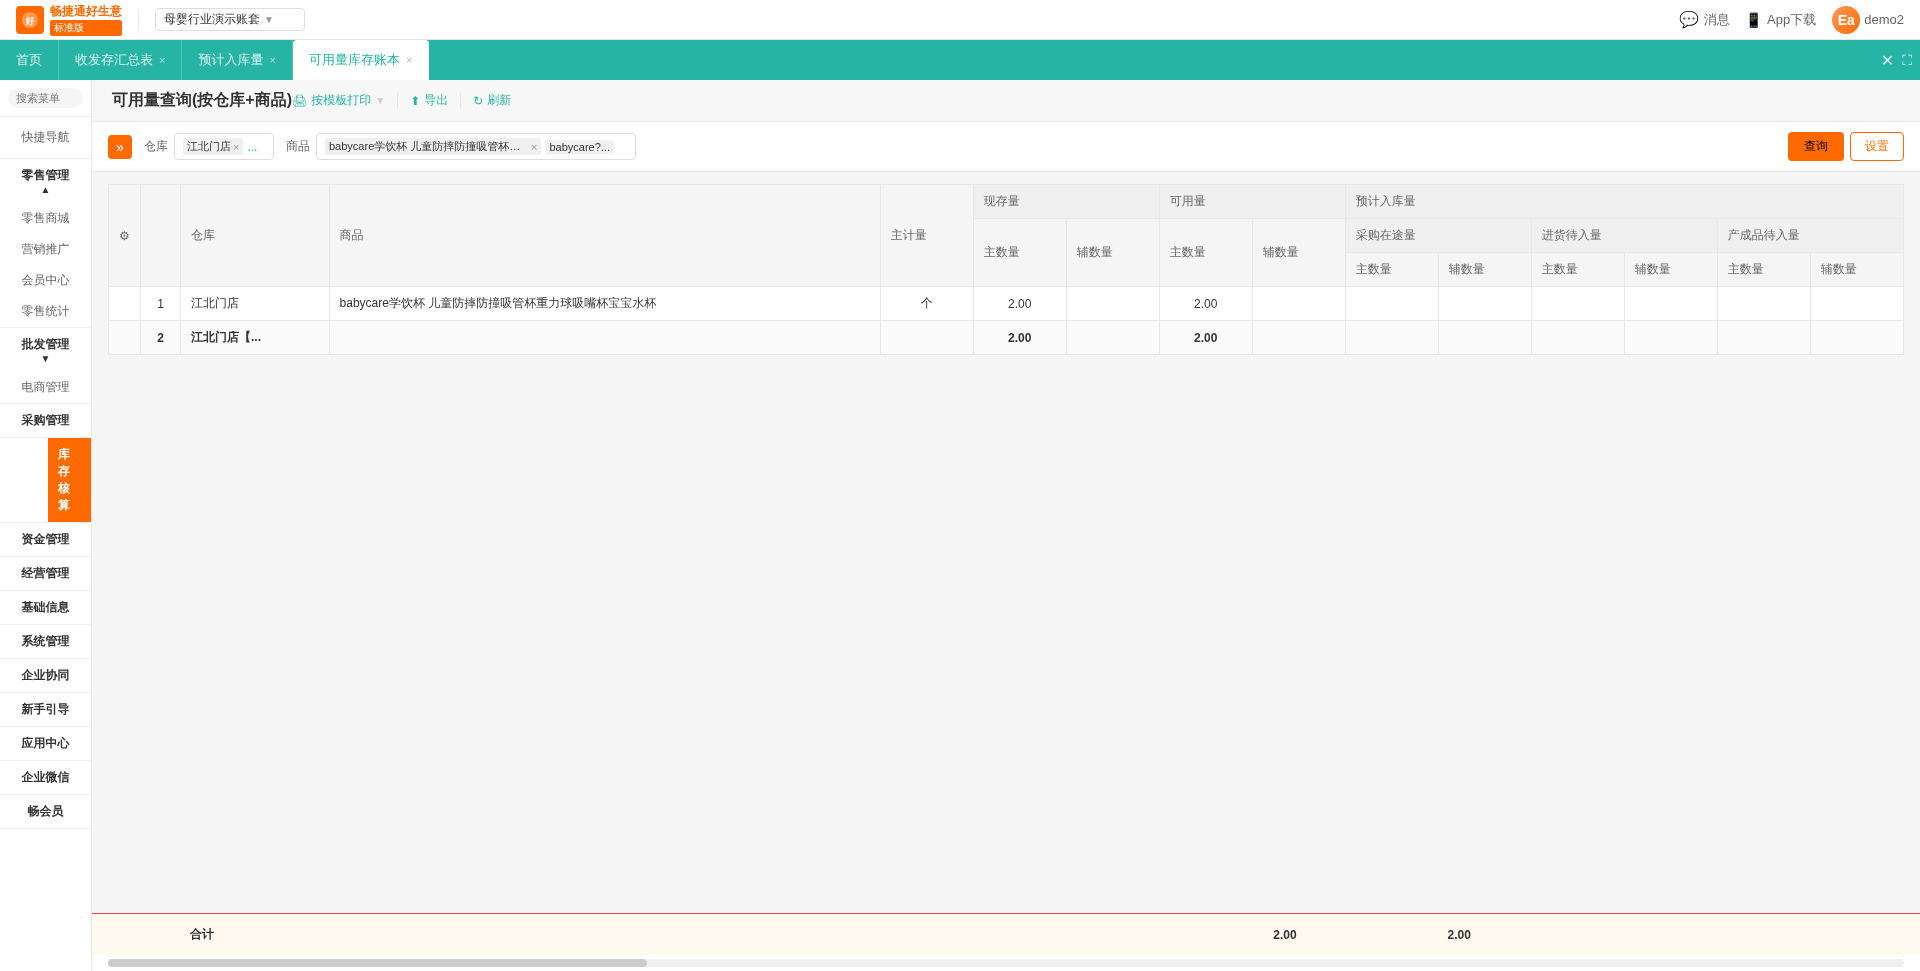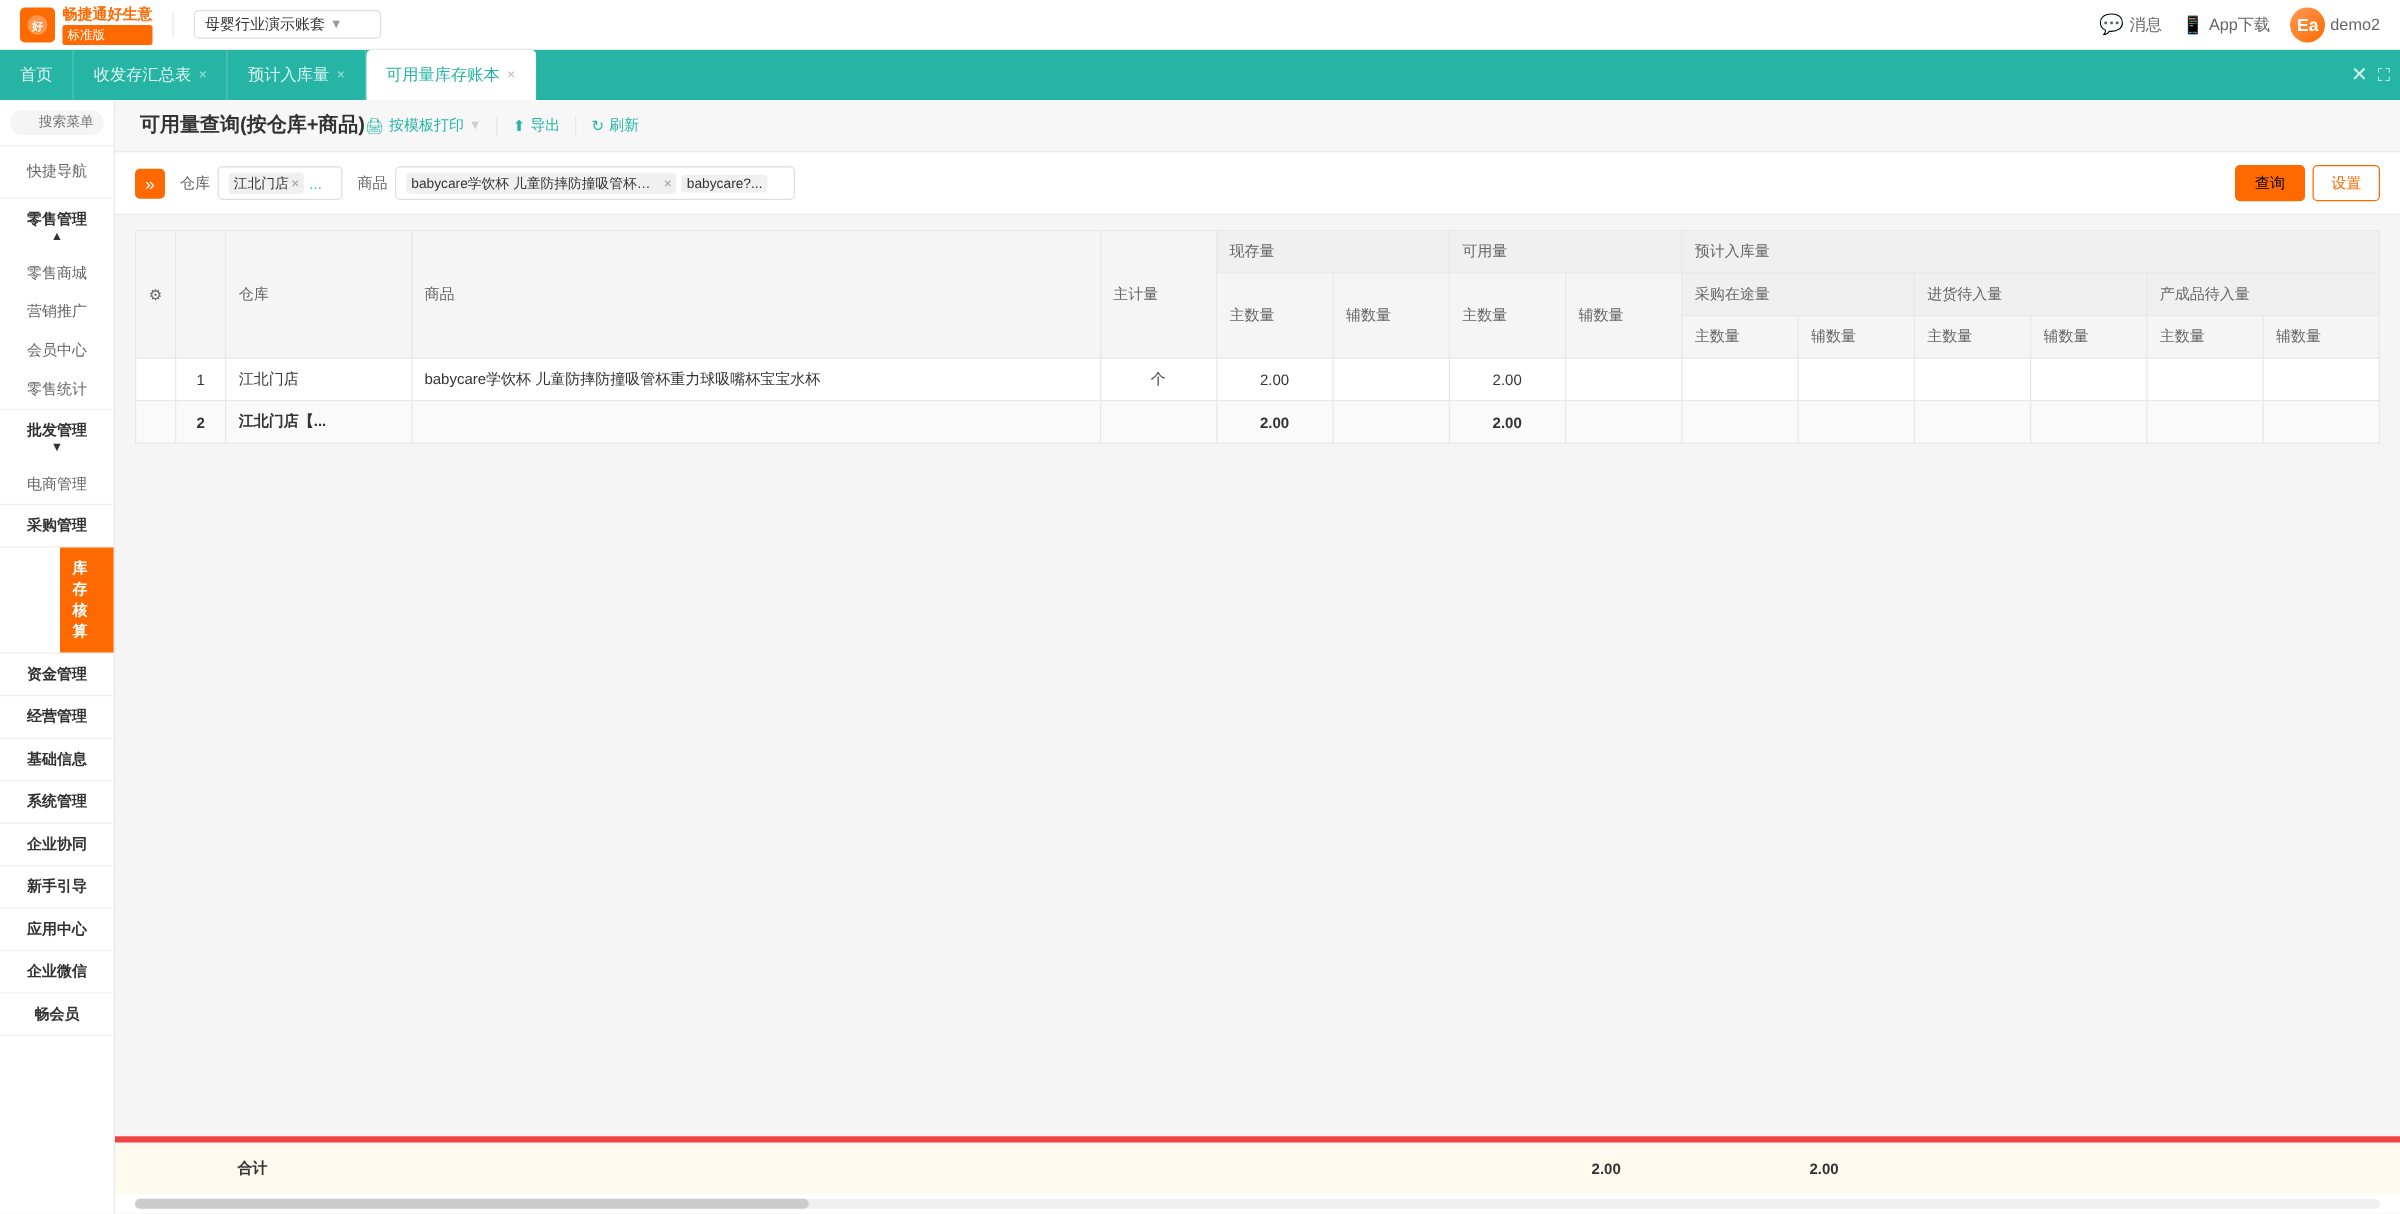--- a/index.html
+++ b/index.html
@@ -25,21 +25,21 @@
     .nav-tabs-right { margin-left: auto; display: flex; align-items: center; padding-right: 8px; gap: 8px; }
     .nav-close-btn { color: #fff; cursor: pointer; font-size: 16px; opacity: 0.8; }
     .nav-expand-btn { color: #fff; cursor: pointer; font-size: 14px; opacity: 0.8; }
 
     
     .main-layout { display: flex; flex: 1; overflow: hidden; }
 
     
     .sidebar { width: 92px; background: #fff; border-right: 1px solid #e8e8e8; display: flex; flex-direction: column; flex-shrink: 0; overflow-y: auto; }
     .sidebar-search { padding: 8px; border-bottom: 1px solid #f0f0f0; }
-    .sidebar-search-box { width: 100%; background: #f5f5f5; border: none; border-radius: 12px; padding: 4px 8px; font-size: 11px; color: #999; text-align: right; }
+    .sidebar-search-box { width: 100%; background: #f5f5f5; border: none; border-radius: 12px; padding: 4px 8px; font-size: 11px; color: #999; text-align: left; }
     .sidebar-nav { padding: 4px 0; border-bottom: 1px solid #f0f0f0; }
     .sidebar-nav-item { padding: 8px 4px; text-align: center; font-size: 12px; color: #666; cursor: pointer; }
     .sidebar-section { border-bottom: 1px solid #f0f0f0; }
     .sidebar-section-header { display: flex; align-items: center; justify-content: space-between; padding: 8px 10px; font-size: 12px; color: #333; font-weight: bold; cursor: pointer; flex-direction: column; }
     .sidebar-item { padding: 7px 10px; font-size: 12px; color: #666; cursor: pointer; text-align: center; }
 
     
     .content { flex: 1; display: flex; flex-direction: column; overflow: hidden; }
 
     
@@ -66,21 +66,21 @@
     .data-table { width: 100%; border-collapse: collapse; background: #fff; font-size: 12px; }
     .data-table th { background: #f5f5f5; color: #666; font-weight: normal; padding: 8px 10px; border: 1px solid #e8e8e8; text-align: left; white-space: nowrap; }
     .data-table td { padding: 8px 10px; border: 1px solid #e8e8e8; text-align: center; color: #333; }
     .data-table .th-group { background: #f0f0f0; }
     .col-settings { width: 32px; }
     .col-no { width: 40px; }
     .group-header { background: #fafafa; font-weight: bold; }
     .group-header td { color: #333; }
 
     
-    .summary-bar { background: #fff9f0; border-top: 5px solid #ef4444; padding: 6px 16px; display: flex; align-items: center; flex-shrink: 0; }
+    .summary-bar { background: #fff9f0; border-top: 1px solid #ef4444; padding: 6px 16px; display: flex; align-items: center; flex-shrink: 0; }
     .summary-row-table { width: 100%; font-size: 12px; border-collapse: collapse; }
     .summary-row-table td { padding: 6px 10px; text-align: center; color: #333; font-weight: bold; }
 
     
     .scroll-bar-area { padding: 4px 16px; background: #fff; flex-shrink: 0; }
     .scroll-track { width: 100%; height: 8px; background: #f0f0f0; border-radius: 4px; }
     .scroll-thumb { width: 30%; height: 8px; background: #ccc; border-radius: 4px; }
 
     ::-webkit-scrollbar { width: 6px; height: 6px; }
     ::-webkit-scrollbar-thumb { background: #ccc; border-radius: 3px; }

